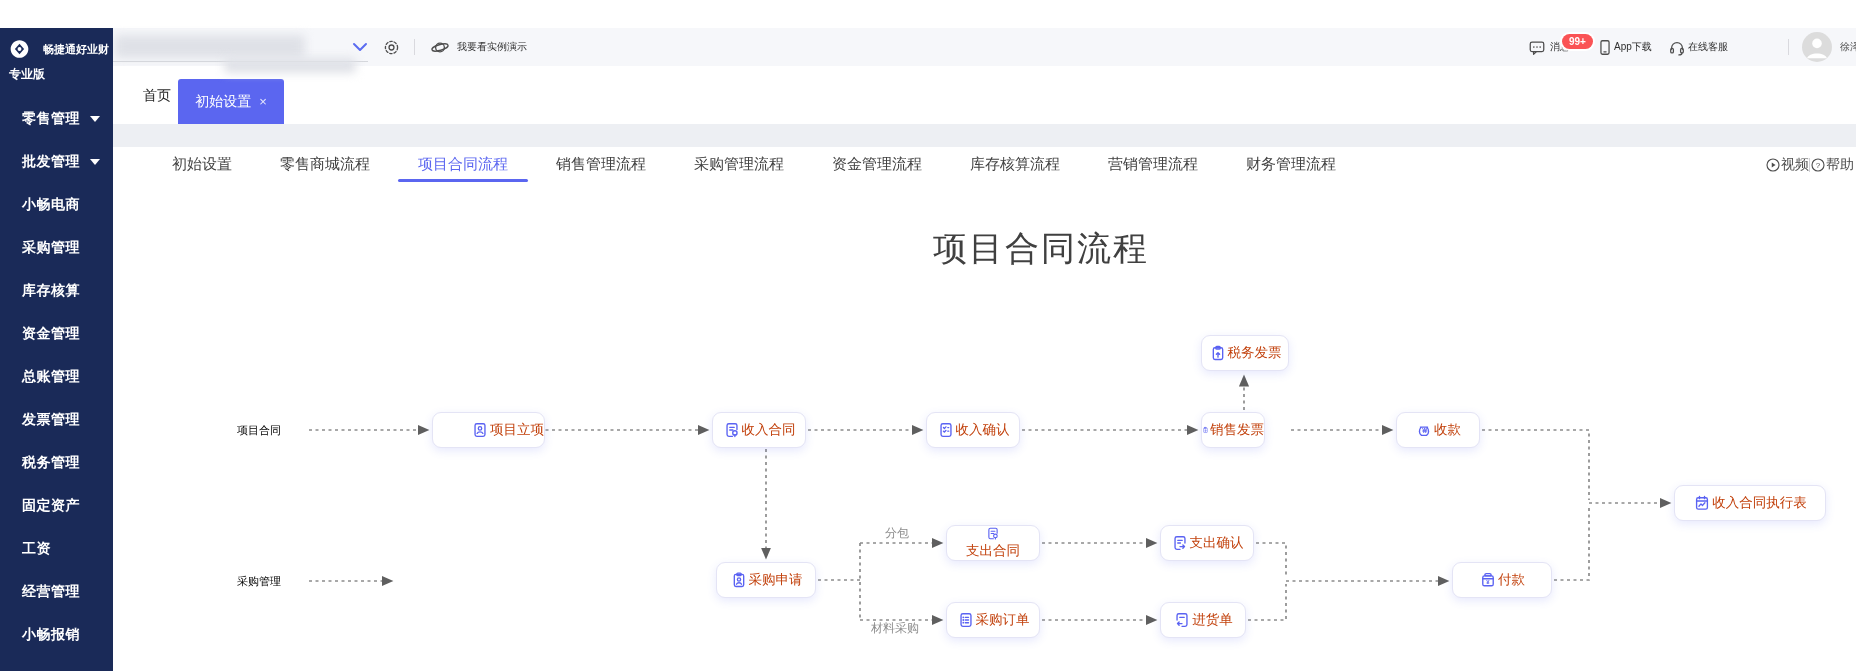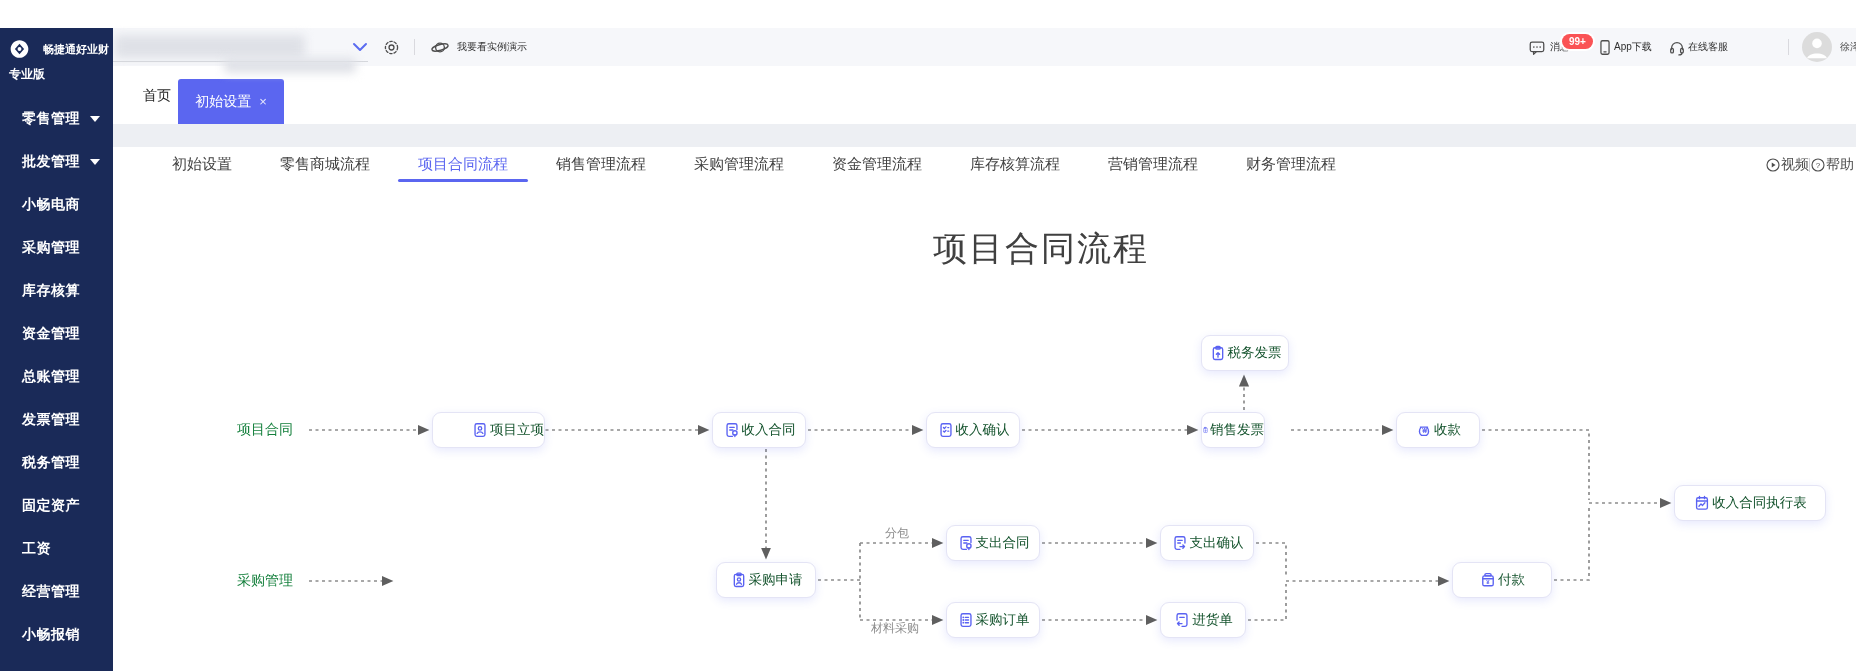--- a/index.html
+++ b/index.html
@@ -51,24 +51,24 @@
   .nav-right .vd{width:1px;height:14px;background:#d0d0d5}
 
   
   .flow{left:0;top:0;width:1856px;height:671px;pointer-events:none}
   .flow *{pointer-events:auto}
   #edges{position:absolute;left:0;top:0}
   #edges polyline{fill:none;stroke:var(--conn);stroke-width:1.7;stroke-dasharray:3 3.5}
   .flow-title{position:absolute;left:933px;top:226px;font-size:34px;letter-spacing:2px;color:#404040}
   .fnode{position:absolute;height:36px;background:#fff;border:1px solid #e4e4f5;border-radius:9px;
          box-shadow:0 3px 10px rgba(84,98,240,.14);display:flex;align-items:center;justify-content:center;
-         gap:1px;font-size:13.5px;color:#14532d;cursor:pointer;white-space:nowrap}
+         gap:1px;font-size:13.5px;color:#c2410c;cursor:pointer;white-space:nowrap}
   .nicon{fill:none;stroke:#5a62f2;stroke-width:1.5;stroke-linecap:round;stroke-linejoin:round}
   .nicon text{fill:#5a62f2;stroke:none;font-weight:bold}
-  .row-label{position:absolute;font-size:14px;color:#15803d;transform:translateY(-50%);white-space:nowrap}
+  .row-label{position:absolute;font-size:11px;color:#000000;transform:translateY(-50%);white-space:nowrap}
   .edge-label{position:absolute;font-size:12px;color:#8c8c8c;transform:translate(-50%,-50%);white-space:nowrap}
 </style>
 </head>
 <body style="--accent: #5b66f0; --navy: #1a2a58; --conn: #8c8c8c; --badge: #fa5355;">
 
 <div class="abs topstrip"></div>
 
 <div class="abs header">
   <div class="abs blurpatch" style="left:115px;top:7px;width:190px;height:23px"></div>
   <div class="abs sel-line"></div>
@@ -295,21 +295,21 @@
     </div>
     <div class="fnode" style="left: 716px; top: 562px; width: 100px;">
       <svg class="nicon" viewBox="0 0 20 20" width="18" height="18">
         <rect x="4.8" y="3.8" width="10.4" height="13.4" rx="1.8"></rect>
         <rect x="7.6" y="2.4" width="4.8" height="2.8" rx="1"></rect>
         <circle cx="10" cy="9.4" r="1.8"></circle>
         <path d="M7.2 14.7c.9-2.2 4.7-2.2 5.6 0"></path>
       </svg>
       <span>采购申请</span>
     </div>
-    <div class="fnode" style="left: 946px; top: 525px; width: 94px;">
+    <div class="fnode" style="left: 946px; top: 525px; width: 94px; flex-direction: column;">
       <svg class="nicon" viewBox="0 0 20 20" width="18" height="18">
         <path d="M15.5 9.5V5c0-1.1-.9-2-2-2h-7c-1.1 0-2 .9-2 2v10c0 1.1.9 2 2 2h4"></path>
         <path d="M7.5 7h5M7.5 10h3.5"></path>
         <circle cx="13.2" cy="13.2" r="2.4"></circle>
         <path d="M13.2 15.6v1.7"></path>
       </svg>
       <span>支出合同</span>
     </div>
     <div class="fnode" style="left: 1160px; top: 525px; width: 94px;">
       <svg class="nicon" viewBox="0 0 20 20" width="18" height="18">

